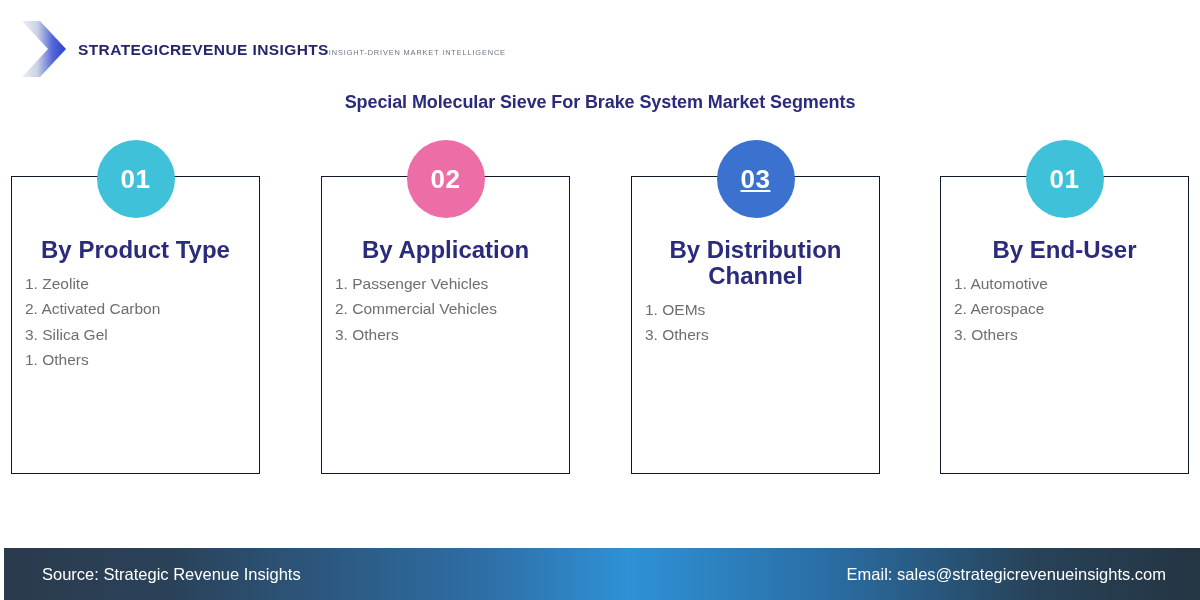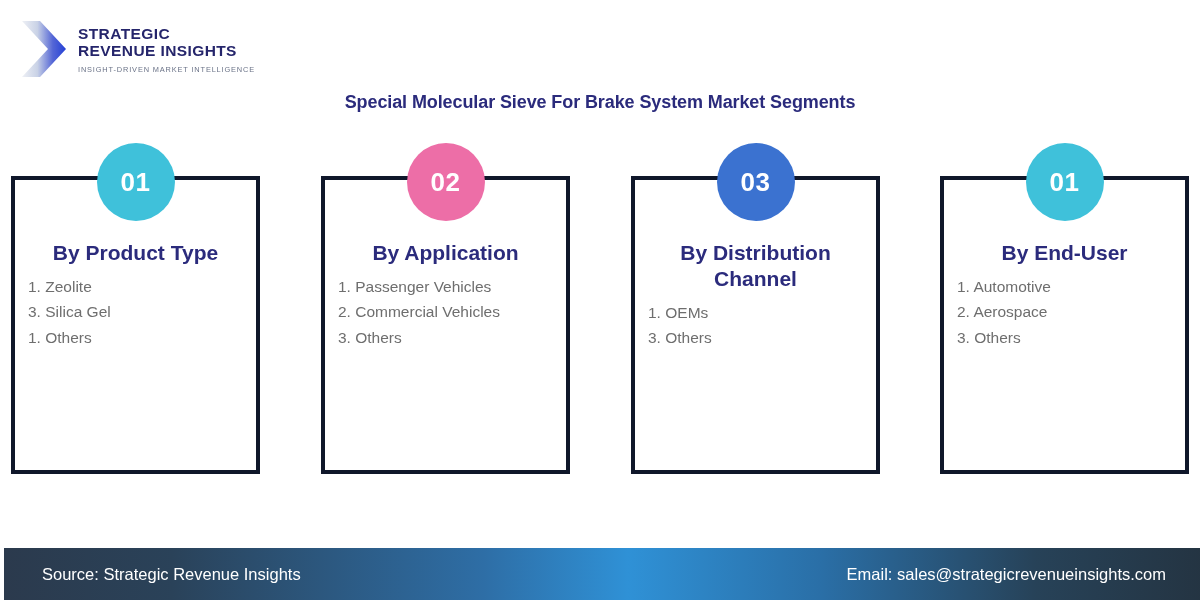--- a/index.html
+++ b/index.html
@@ -24,21 +24,21 @@
     align-items: center;
     gap: 10px;
   }
   .logo-mark {
     width: 48px;
     height: 62px;
     flex: 0 0 auto;
   }
   .logo-text {
     display: flex;
-    flex-direction: column;
+    flex-direction: row;
     justify-content: flex-end;
     padding-top: 2px;
   }
   .logo-line1, .logo-line2 {
     font-size: 15.5px;
     font-weight: bold;
     color: #25256b;
     letter-spacing: 0.4px;
     line-height: 16.5px;
     white-space: nowrap;
@@ -71,21 +71,21 @@
     top: 176px;
     width: 1179px;
     height: 298px;
   }
   .card {
     position: absolute;
     top: 0;
     width: 249px;
     height: 298px;
     box-sizing: border-box;
-    border: 4px solid #0f172a;
+    border: 1px solid #0f172a;
     background: #ffffff;
   }
   .card-0 { left: 0px; }
   .card-1 { left: 310px; }
   .card-2 { left: 620px; }
   .card-3 { left: 929px; }
 
   .badge {
     position: absolute;
     top: -37px;
@@ -102,21 +102,21 @@
     font-weight: bold;
     letter-spacing: 0.5px;
   }
 
   .card-heading {
     position: absolute;
     top: 60px;
     left: 14px;
     right: 14px;
     text-align: center;
-    font-size: 21px;
+    font-size: 24px;
     font-weight: bold;
     color: #2b2b7c;
     line-height: 26px;
   }
 
   .card-list {
     position: absolute;
     top: 94px;
     left: 13px;
     right: 10px;
@@ -187,37 +187,38 @@
 
 <div class="page-title">Special Molecular Sieve For Brake System Market Segments</div>
 
 <div class="cards">
 
   <div class="card card-0">
     <div class="badge" style="background: rgb(63, 193, 218);">01</div>
     <div class="card-heading">By Product Type</div>
     <ul class="card-list">
       <li>1. Zeolite</li>
+      <li>2. Activated Carbon</li>
       <li>3. Silica Gel</li>
       <li>1. Others</li>
     </ul>
   </div>
 
   <div class="card card-1">
     <div class="badge" style="background: rgb(237, 110, 167);">02</div>
     <div class="card-heading">By Application</div>
     <ul class="card-list">
       <li>1. Passenger Vehicles</li>
       <li>2. Commercial Vehicles</li>
       <li>3. Others</li>
     </ul>
   </div>
 
   <div class="card card-2">
-    <div class="badge" style="background: rgb(59, 114, 208);">03</div>
+    <div class="badge" style="background: rgb(59, 114, 208); text-decoration: underline;">03</div>
     <div class="card-heading">By Distribution Channel</div>
     <ul class="card-list two-line-head">
       <li>1. OEMs</li>
       <li>3. Others</li>
     </ul>
   </div>
 
   <div class="card card-3">
     <div class="badge" style="background: rgb(63, 193, 218);">01</div>
     <div class="card-heading">By End-User</div>

